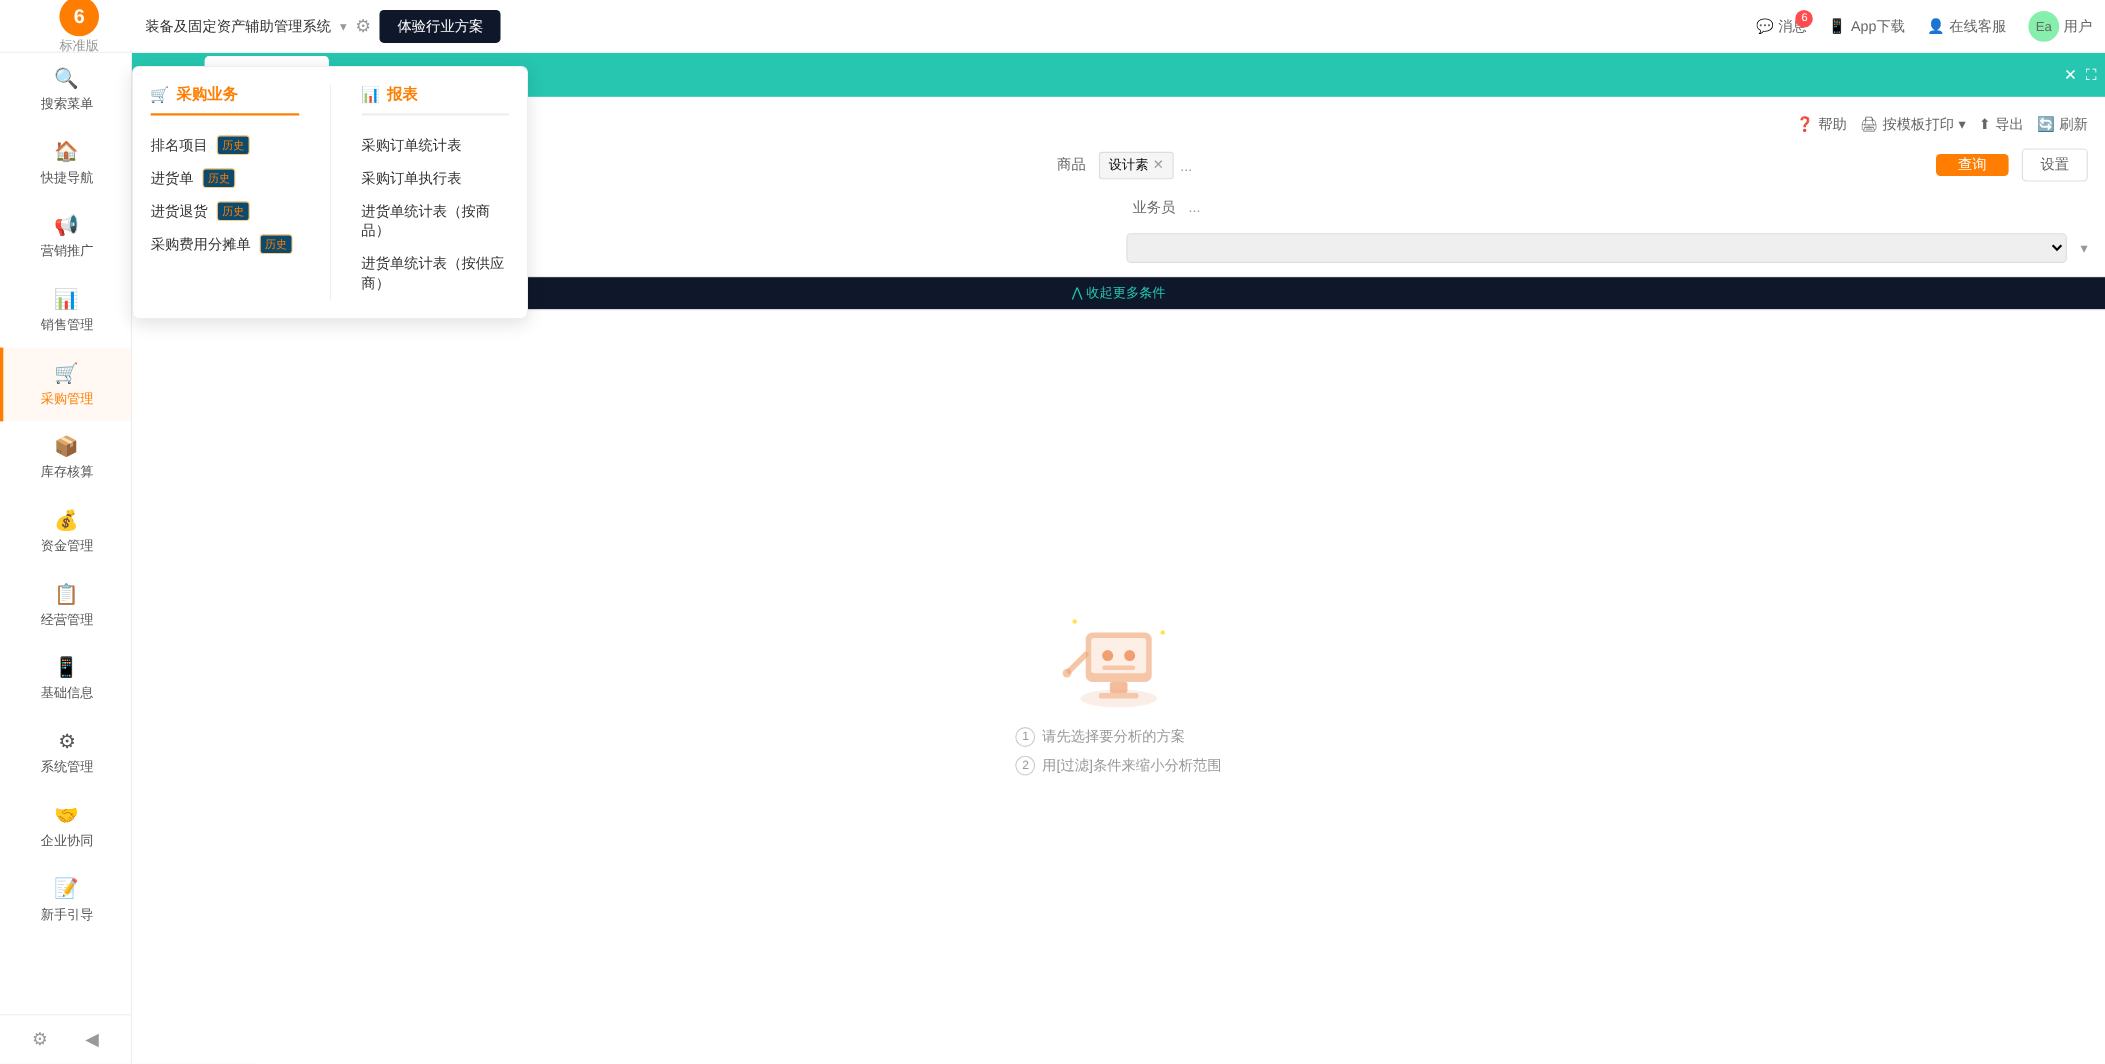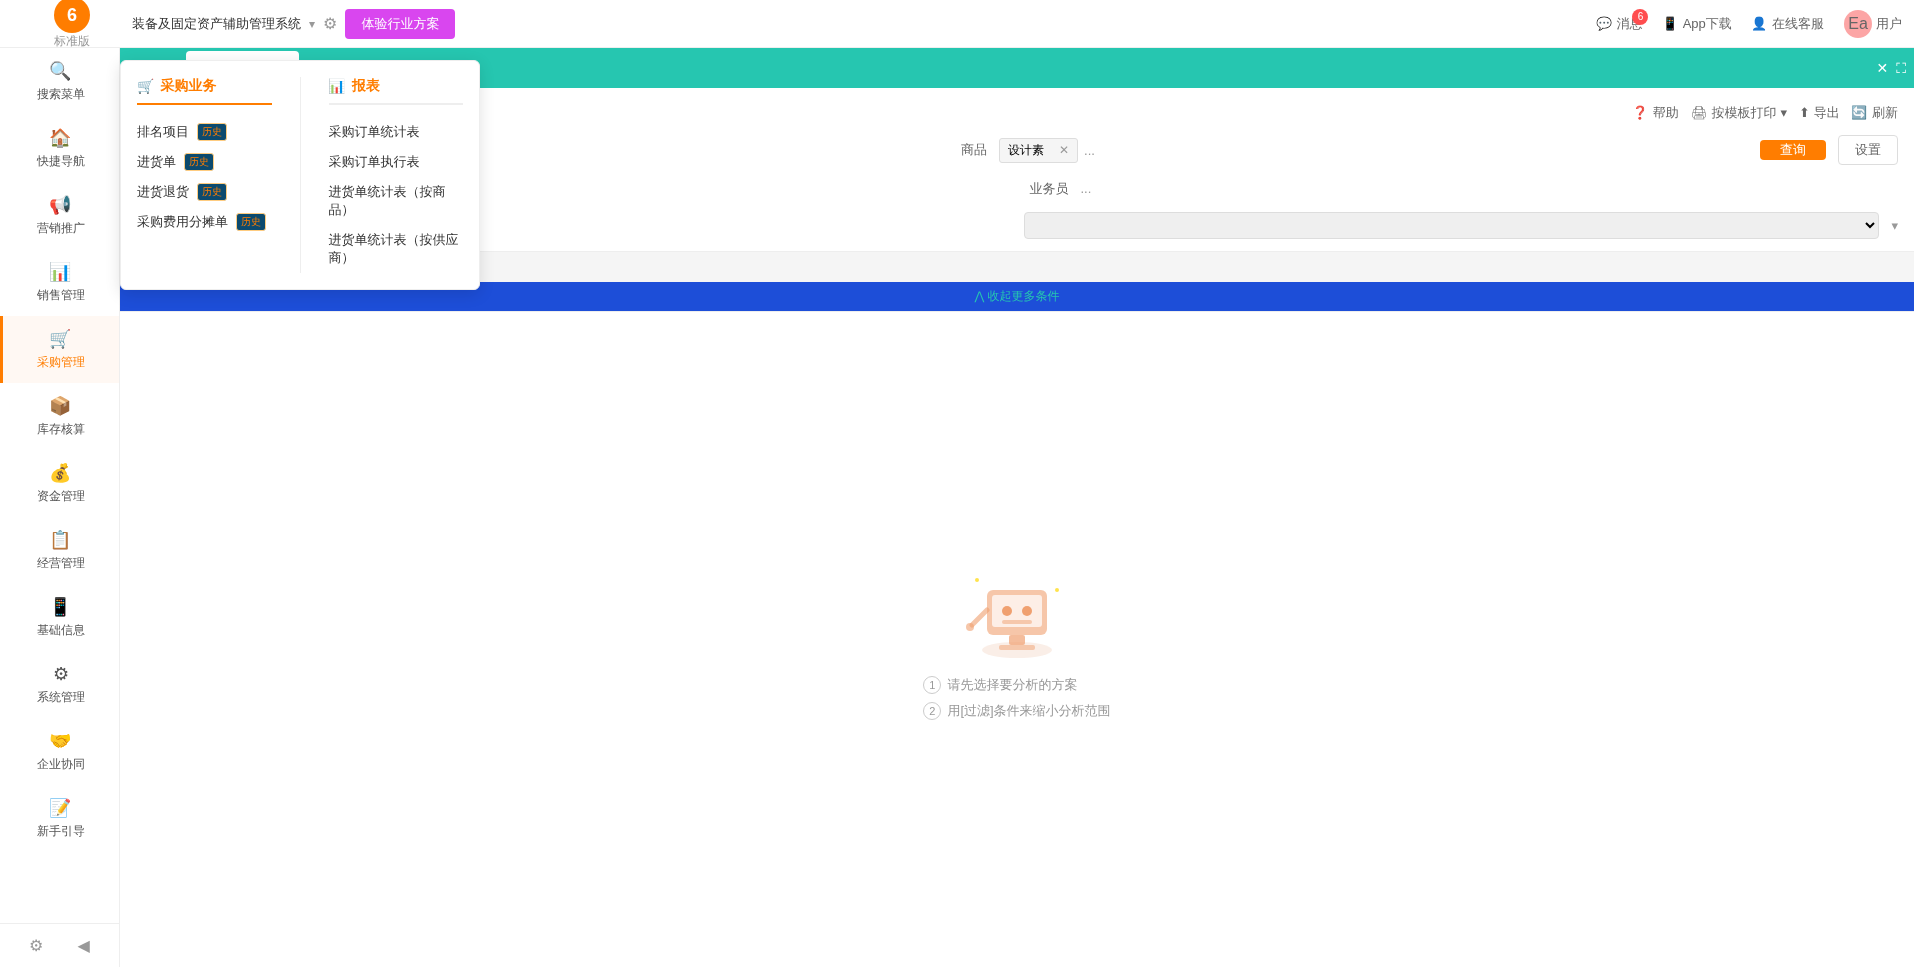--- a/index.html
+++ b/index.html
@@ -53,21 +53,21 @@
       color: #999;
       font-size: 12px;
       cursor: pointer;
     }
     .settings-icon {
       color: #999;
       font-size: 16px;
       cursor: pointer;
     }
     .industry-btn {
-      background: #d946ef;
+      background: #0f172a;
       color: white;
       border: none;
       padding: 6px 16px;
       border-radius: 4px;
       cursor: pointer;
       font-size: 13px;
     }
     .topbar-right {
       display: flex;
       align-items: center;
@@ -92,26 +92,26 @@
       display: flex;
       align-items: center;
       justify-content: center;
       position: absolute;
       top: -6px;
       right: -6px;
     }
     .user-avatar {
       width: 28px;
       height: 28px;
-      background: #fca5a5;
+      background: #86efac;
       border-radius: 50%;
       display: flex;
       align-items: center;
       justify-content: center;
-      font-size: 16px;
+      font-size: 12px;
       color: #666;
       text-align: center;
     }
 
     
     .main-layout {
       display: flex;
       flex: 1;
       overflow: hidden;
     }
@@ -247,21 +247,21 @@
     }
     .date-chip.active { color: #26c6b0; border-color: #26c6b0; }
     .tag-item {
       background: #f5f5f5;
       border: 1px solid #ddd;
       border-radius: 3px;
       padding: 3px 8px;
       font-size: 12px;
       display: flex;
       align-items: center;
-      gap: 15px;
+      gap: 4px;
     }
     .tag-close { cursor: pointer; color: #999; }
     .toolbar-right {
       margin-left: auto;
       display: flex;
       gap: 12px;
       align-items: center;
     }
     .toolbar-btn {
       display: flex;
@@ -288,23 +288,22 @@
       border-radius: 4px;
       cursor: pointer;
       font-size: 13px;
     }
     .filter-collapse {
       text-align: center;
       padding: 6px;
       color: #26c6b0;
       font-size: 12px;
       cursor: pointer;
-      background: #1d4ed8;
+      background: #0f172a;
       border-bottom: 1px solid #eee;
-      margin-top: 30px;
     }
     .dots { color: #999; cursor: pointer; }
 
     
     .empty-state {
       flex: 1;
       display: flex;
       flex-direction: column;
       align-items: center;
       justify-content: center;

